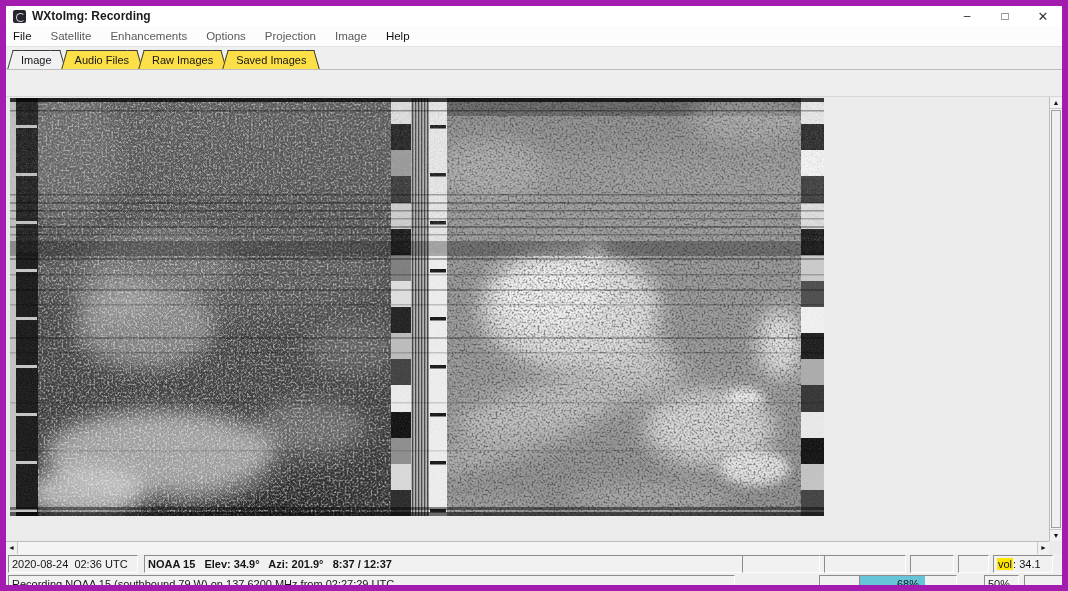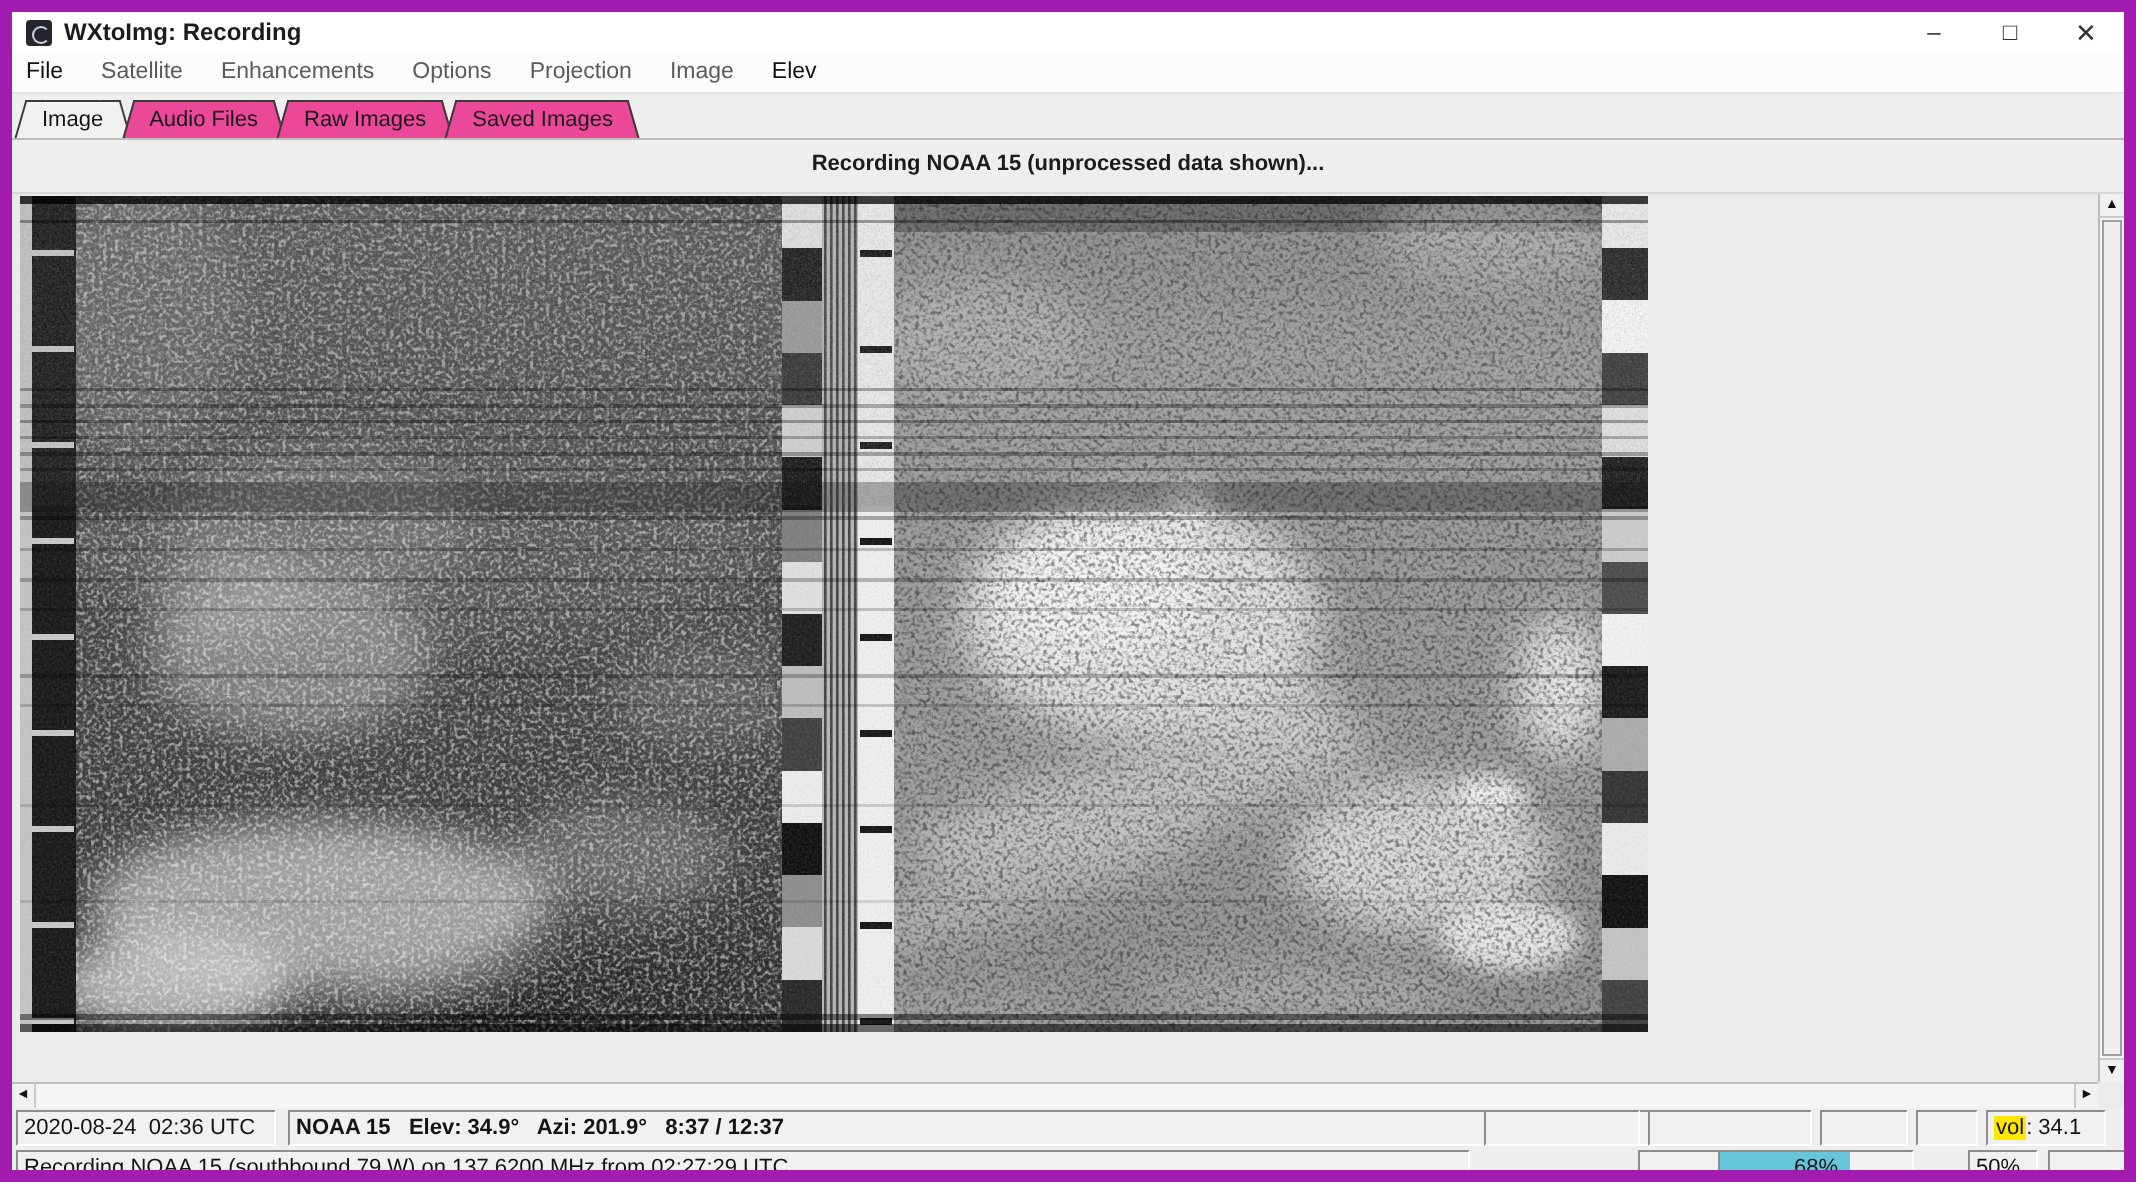--- a/index.html
+++ b/index.html
@@ -15,21 +15,21 @@
   .win-btn{width:38px;height:100%;display:flex;align-items:center;justify-content:center;font-size:12px;color:#333;cursor:default;}
   .win-btn.close{font-size:13px;}
 
   
   .menubar{position:absolute;left:0;top:20px;width:100%;height:21px;background:#fcfcfc;display:flex;align-items:center;padding-left:7px;border-bottom:1px solid #e4e4e4;}
   .menu-item{font-size:11.5px;color:#5b5b5b;margin-right:19px;}
   .menu-item.strong{color:#111;font-weight:400;}
 
   
   .tabbar{position:absolute;left:0;top:41px;width:100%;height:22px;background:#efefef;display:flex;align-items:flex-end;padding-left:8px;}
-  .tab{position:relative;height:19px;line-height:18px;padding:0 7px;margin-right:9px;background:#ec4899;font-size:11px;color:#161616;border-top:1px solid #3a3a3a;}
+  .tab{position:relative;height:19px;line-height:18px;padding:0 7px;margin-right:9px;background:#fde047;font-size:11px;color:#161616;border-top:1px solid #3a3a3a;}
   .tab::before{content:"";position:absolute;left:-4px;top:-1px;bottom:0;width:9px;background:inherit;transform:skewX(-16deg);border-left:1px solid #3a3a3a;border-top:1px solid #3a3a3a;}
   .tab::after{content:"";position:absolute;right:-4px;top:-1px;bottom:0;width:9px;background:inherit;transform:skewX(16deg);border-right:1px solid #3a3a3a;border-top:1px solid #3a3a3a;}
   .tab .tl{position:relative;z-index:2;}
   .tab.active{background:#f1f1f1;font-weight:400;}
 
   
   .content{position:absolute;left:0;top:63px;width:100%;height:485px;background:#eeeeee;border-top:1px solid #bdbdbd;}
   .status-heading{height:25px;line-height:24px;text-align:center;font-size:11px;font-weight:700;color:#1b1b1b;}
   .canvas-area{position:absolute;left:0;top:26px;right:0;bottom:0;background:#ebebeb;border-top:1px solid #d7d7d7;}
   .apt-wrap{position:absolute;left:4px;top:1px;width:814px;height:418px;}
@@ -70,32 +70,31 @@
     </div>
   </div>
 
   <div class="menubar">
     <span class="menu-item strong">File</span>
     <span class="menu-item">Satellite</span>
     <span class="menu-item">Enhancements</span>
     <span class="menu-item">Options</span>
     <span class="menu-item">Projection</span>
     <span class="menu-item">Image</span>
-    <span class="menu-item strong">Elev</span>
+    <span class="menu-item strong">Help</span>
   </div>
 
   <div class="tabbar">
     <div class="tab active"><span class="tl">Image</span></div>
     <div class="tab"><span class="tl">Audio Files</span></div>
     <div class="tab"><span class="tl">Raw Images</span></div>
     <div class="tab"><span class="tl">Saved Images</span></div>
   </div>
 
   <div class="content">
-    <div class="status-heading">Recording NOAA 15 (unprocessed data shown)...</div>
 
     <div class="canvas-area">
 
       <div class="apt-wrap">
         <svg width="814" height="418" viewBox="0 0 814 418">
           <defs>
             <clipPath id="clipA">
                 <rect x="28" y="0" width="353" height="418"></rect>
               </clipPath>
             <clipPath id="clipB">

